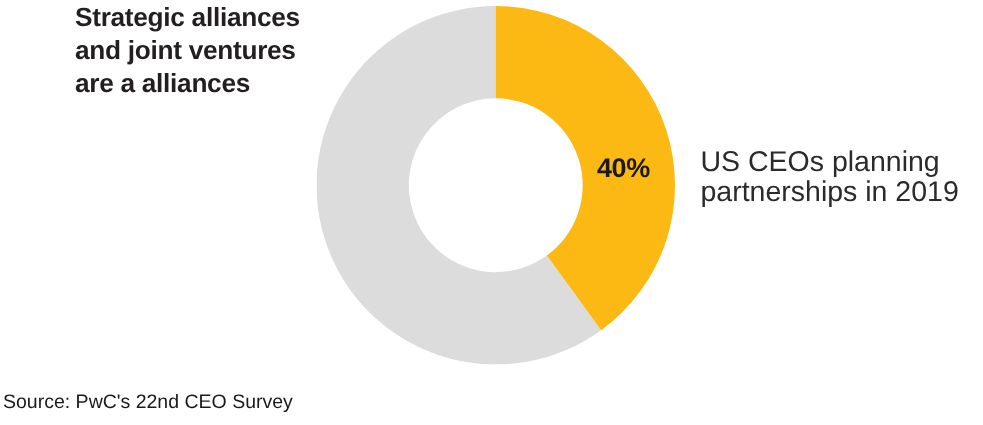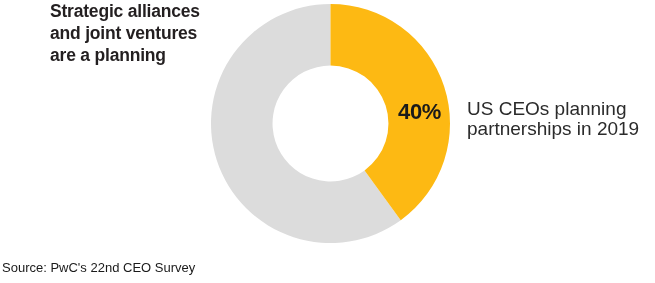--- a/index.html
+++ b/index.html
@@ -38,21 +38,21 @@
     width: 239px;
     height: 239px;
   }
   #donut-chart svg { display: block; width: 239px; height: 239px; }
 
   
   #value-label {
     position: absolute;
     left: 398px;
     top: 100px;
-    font-size: 22px;
+    font-size: 18px;
     font-weight: bold;
     color: #1a1a1a;
     line-height: 24px;
     letter-spacing: -0.3px;
   }
 
   
   #legend-text {
     position: absolute;
     left: 467px;
@@ -75,21 +75,21 @@
     white-space: nowrap;
   }
   #source-note .src-italic { }
 </style>
 </head>
 <body>
 
 <div id="headline">
   <span class="hl-line">Strategic alliances</span>
   <span class="hl-line">and joint ventures</span>
-  <span class="hl-line">are a planning</span>
+  <span class="hl-line">are a alliances</span>
 </div>
 
 <div id="donut-chart">
   <svg viewBox="0 0 239 239" xmlns="http://www.w3.org/2000/svg" aria-hidden="true">
 
     <path id="seg-remainder" fill="#DCDCDC" stroke="none" d="M 189.74033764895054 216.1775308278062 A 119.5 119.5 0 1 1 119.49999999999997 0 L 119.49999999999999 61.542500000000004 A 57.957499999999996 57.957499999999996 0 1 0 153.566563759741 166.388602451486 Z"></path>
 
     <path id="seg-highlight" fill="#FDB913" stroke="none" d="M 119.50000000000001 0 A 119.5 119.5 0 0 1 189.74033764895054 216.1775308278062 L 153.566563759741 166.388602451486 A 57.957499999999996 57.957499999999996 0 0 0 119.5 61.542500000000004 Z"></path>
   </svg>
 </div>

